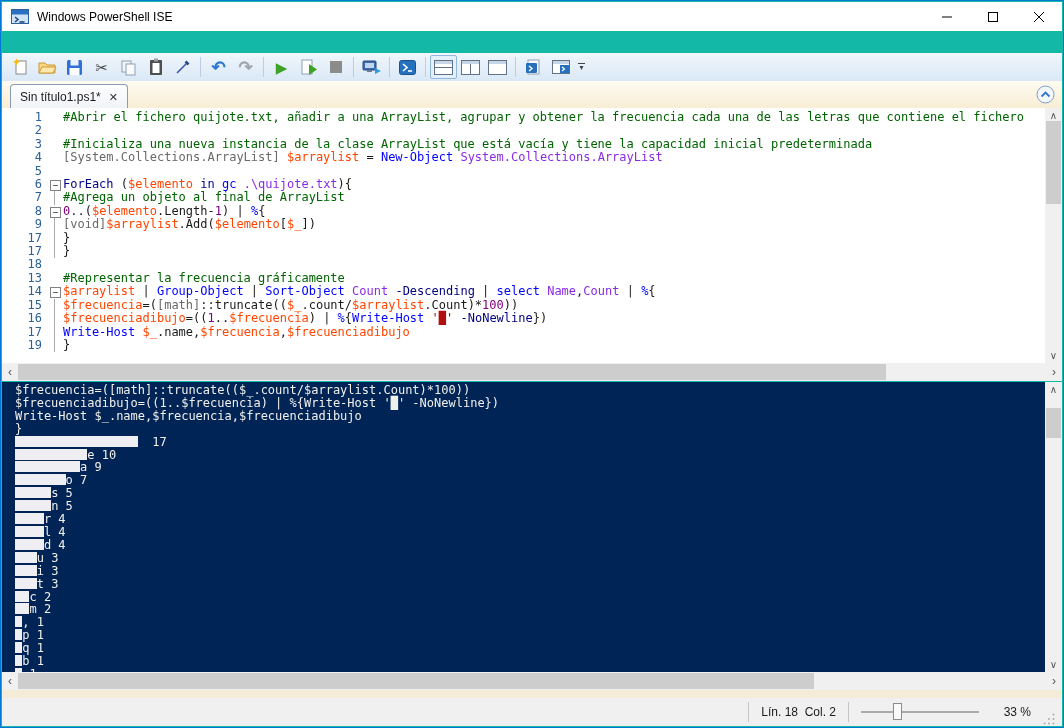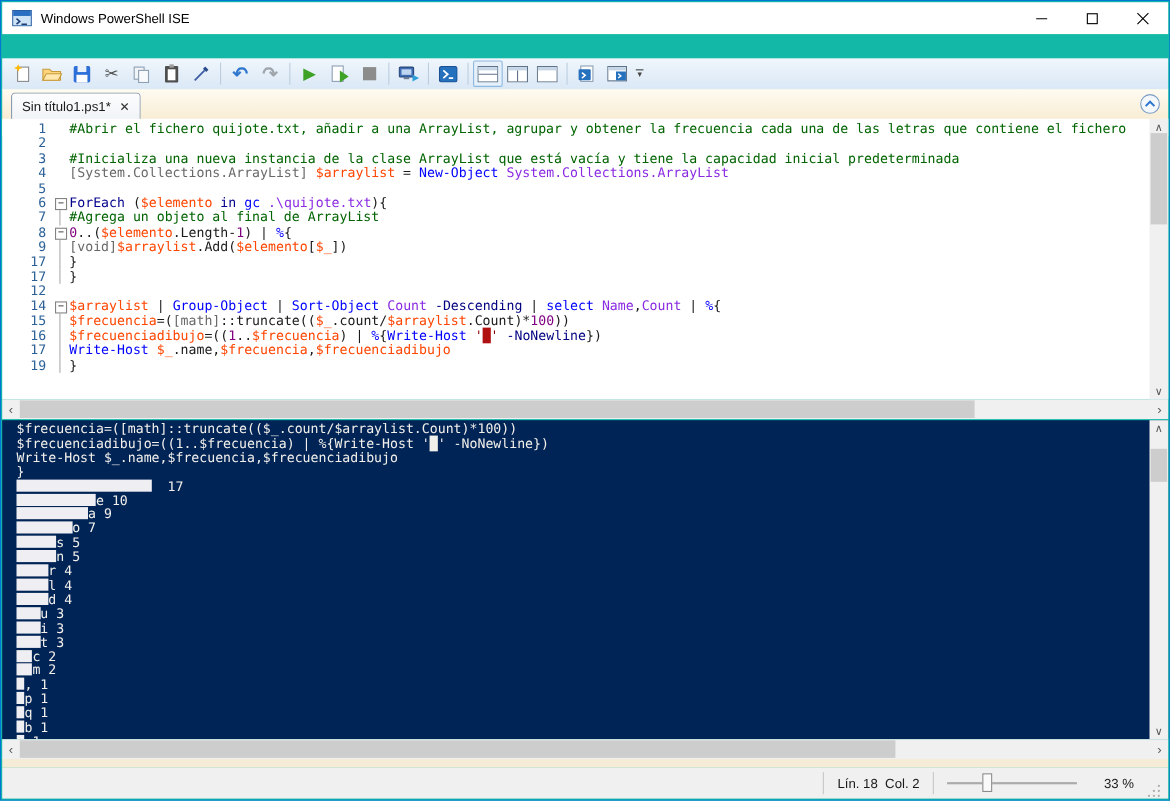--- a/index.html
+++ b/index.html
@@ -250,21 +250,22 @@
         <div class="eline"><span class="lnum">2</span><span class="fold"></span><span class="code"></span></div>
         <div class="eline"><span class="lnum">3</span><span class="fold"></span><span class="code"><span style="color: rgb(0, 100, 0);">#Inicializa una nueva instancia de la clase ArrayList que está vacía y tiene la capacidad inicial predeterminada</span></span></div>
         <div class="eline"><span class="lnum">4</span><span class="fold"></span><span class="code"><span style="color: rgb(105, 105, 105);">[System.Collections.ArrayList]</span><span style="color: rgb(26, 26, 26);"> </span><span style="color: rgb(255, 69, 0);">$arraylist</span><span style="color: rgb(26, 26, 26);"> = </span><span style="color: rgb(0, 0, 255);">New-Object</span><span style="color: rgb(26, 26, 26);"> </span><span style="color: rgb(138, 43, 226);">System.Collections.ArrayList</span></span></div>
         <div class="eline"><span class="lnum">5</span><span class="fold"></span><span class="code"></span></div>
         <div class="eline"><span class="lnum">6</span><span class="fold"><span class="foldbox">−</span></span><span class="code"><span style="color: rgb(0, 0, 139);">ForEach</span><span style="color: rgb(26, 26, 26);"> (</span><span style="color: rgb(255, 69, 0);">$elemento</span><span style="color: rgb(26, 26, 26);"> </span><span style="color: rgb(0, 0, 139);">in</span><span style="color: rgb(26, 26, 26);"> </span><span style="color: rgb(0, 0, 255);">gc</span><span style="color: rgb(26, 26, 26);"> </span><span style="color: rgb(138, 43, 226);">.\quijote.txt</span><span style="color: rgb(26, 26, 26);">){</span></span></div>
         <div class="eline"><span class="lnum">7</span><span class="fold"><span class="foldline"></span></span><span class="code"><span style="color: rgb(0, 100, 0);">#Agrega un objeto al final de ArrayList</span></span></div>
         <div class="eline"><span class="lnum">8</span><span class="fold"><span class="foldbox">−</span></span><span class="code"><span style="color: rgb(128, 0, 128);">0</span><span style="color: rgb(26, 26, 26);">..(</span><span style="color: rgb(255, 69, 0);">$elemento</span><span style="color: rgb(26, 26, 26);">.Length-</span><span style="color: rgb(128, 0, 128);">1</span><span style="color: rgb(26, 26, 26);">) | </span><span style="color: rgb(0, 0, 255);">%</span><span style="color: rgb(26, 26, 26);">{</span></span></div>
         <div class="eline"><span class="lnum">9</span><span class="fold"><span class="foldline"></span></span><span class="code"><span style="color: rgb(105, 105, 105);">[void]</span><span style="color: rgb(255, 69, 0);">$arraylist</span><span style="color: rgb(26, 26, 26);">.Add(</span><span style="color: rgb(255, 69, 0);">$elemento</span><span style="color: rgb(26, 26, 26);">[</span><span style="color: rgb(255, 69, 0);">$_</span><span style="color: rgb(26, 26, 26);">])</span></span></div>
         <div class="eline"><span class="lnum">17</span><span class="fold"><span class="foldline"></span></span><span class="code"><span style="color: rgb(26, 26, 26);">}</span></span></div>
         <div class="eline"><span class="lnum">17</span><span class="fold"><span class="foldline"></span></span><span class="code"><span style="color: rgb(26, 26, 26);">}</span></span></div>
-        <div class="eline"><span class="lnum">12</span><span class="fold"></span><span class="code"></span></div>
+        <div class="eline"><span class="lnum">18</span><span class="fold"></span><span class="code"></span></div>
+        <div class="eline"><span class="lnum">13</span><span class="fold"></span><span class="code"><span style="color: rgb(0, 100, 0);">#Representar la frecuencia gráficamente</span></span></div>
         <div class="eline"><span class="lnum">14</span><span class="fold"><span class="foldbox">−</span></span><span class="code"><span style="color: rgb(255, 69, 0);">$arraylist</span><span style="color: rgb(26, 26, 26);"> | </span><span style="color: rgb(0, 0, 255);">Group-Object</span><span style="color: rgb(26, 26, 26);"> | </span><span style="color: rgb(0, 0, 255);">Sort-Object</span><span style="color: rgb(26, 26, 26);"> </span><span style="color: rgb(138, 43, 226);">Count</span><span style="color: rgb(26, 26, 26);"> </span><span style="color: rgb(0, 0, 128);">-Descending</span><span style="color: rgb(26, 26, 26);"> | </span><span style="color: rgb(0, 0, 255);">select</span><span style="color: rgb(26, 26, 26);"> </span><span style="color: rgb(138, 43, 226);">Name</span><span style="color: rgb(26, 26, 26);">,</span><span style="color: rgb(138, 43, 226);">Count</span><span style="color: rgb(26, 26, 26);"> | </span><span style="color: rgb(0, 0, 255);">%</span><span style="color: rgb(26, 26, 26);">{</span></span></div>
         <div class="eline"><span class="lnum">15</span><span class="fold"><span class="foldline"></span></span><span class="code"><span style="color: rgb(255, 69, 0);">$frecuencia</span><span style="color: rgb(26, 26, 26);">=(</span><span style="color: rgb(105, 105, 105);">[math]</span><span style="color: rgb(26, 26, 26);">::truncate((</span><span style="color: rgb(255, 69, 0);">$_</span><span style="color: rgb(26, 26, 26);">.count/</span><span style="color: rgb(255, 69, 0);">$arraylist</span><span style="color: rgb(26, 26, 26);">.Count)*</span><span style="color: rgb(128, 0, 128);">100</span><span style="color: rgb(26, 26, 26);">))</span></span></div>
         <div class="eline"><span class="lnum">16</span><span class="fold"><span class="foldline"></span></span><span class="code"><span style="color: rgb(255, 69, 0);">$frecuenciadibujo</span><span style="color: rgb(26, 26, 26);">=((</span><span style="color: rgb(128, 0, 128);">1</span><span style="color: rgb(26, 26, 26);">..</span><span style="color: rgb(255, 69, 0);">$frecuencia</span><span style="color: rgb(26, 26, 26);">) | </span><span style="color: rgb(0, 0, 255);">%</span><span style="color: rgb(26, 26, 26);">{</span><span style="color: rgb(0, 0, 255);">Write-Host</span><span style="color: rgb(26, 26, 26);"> </span><span style="color: rgb(139, 0, 0);">'</span><span class="blockchar" style="color: rgb(176, 16, 16);">█</span><span style="color: rgb(139, 0, 0);">'</span><span style="color: rgb(26, 26, 26);"> </span><span style="color: rgb(0, 0, 128);">-NoNewline</span><span style="color: rgb(26, 26, 26);">})</span></span></div>
         <div class="eline"><span class="lnum">17</span><span class="fold"><span class="foldline"></span></span><span class="code"><span style="color: rgb(0, 0, 255);">Write-Host</span><span style="color: rgb(26, 26, 26);"> </span><span style="color: rgb(255, 69, 0);">$_</span><span style="color: rgb(26, 26, 26);">.name,</span><span style="color: rgb(255, 69, 0);">$frecuencia</span><span style="color: rgb(26, 26, 26);">,</span><span style="color: rgb(255, 69, 0);">$frecuenciadibujo</span></span></div>
         <div class="eline"><span class="lnum">19</span><span class="fold"><span class="foldline"></span></span><span class="code"><span style="color: rgb(26, 26, 26);">}</span></span></div>
       </div>
     <div class="vscroll">
       <span class="sa up">∧</span>
       <div class="vthumb" style="top:13px;height:83px;"></div>
       <span class="sa dn">∨</span>

